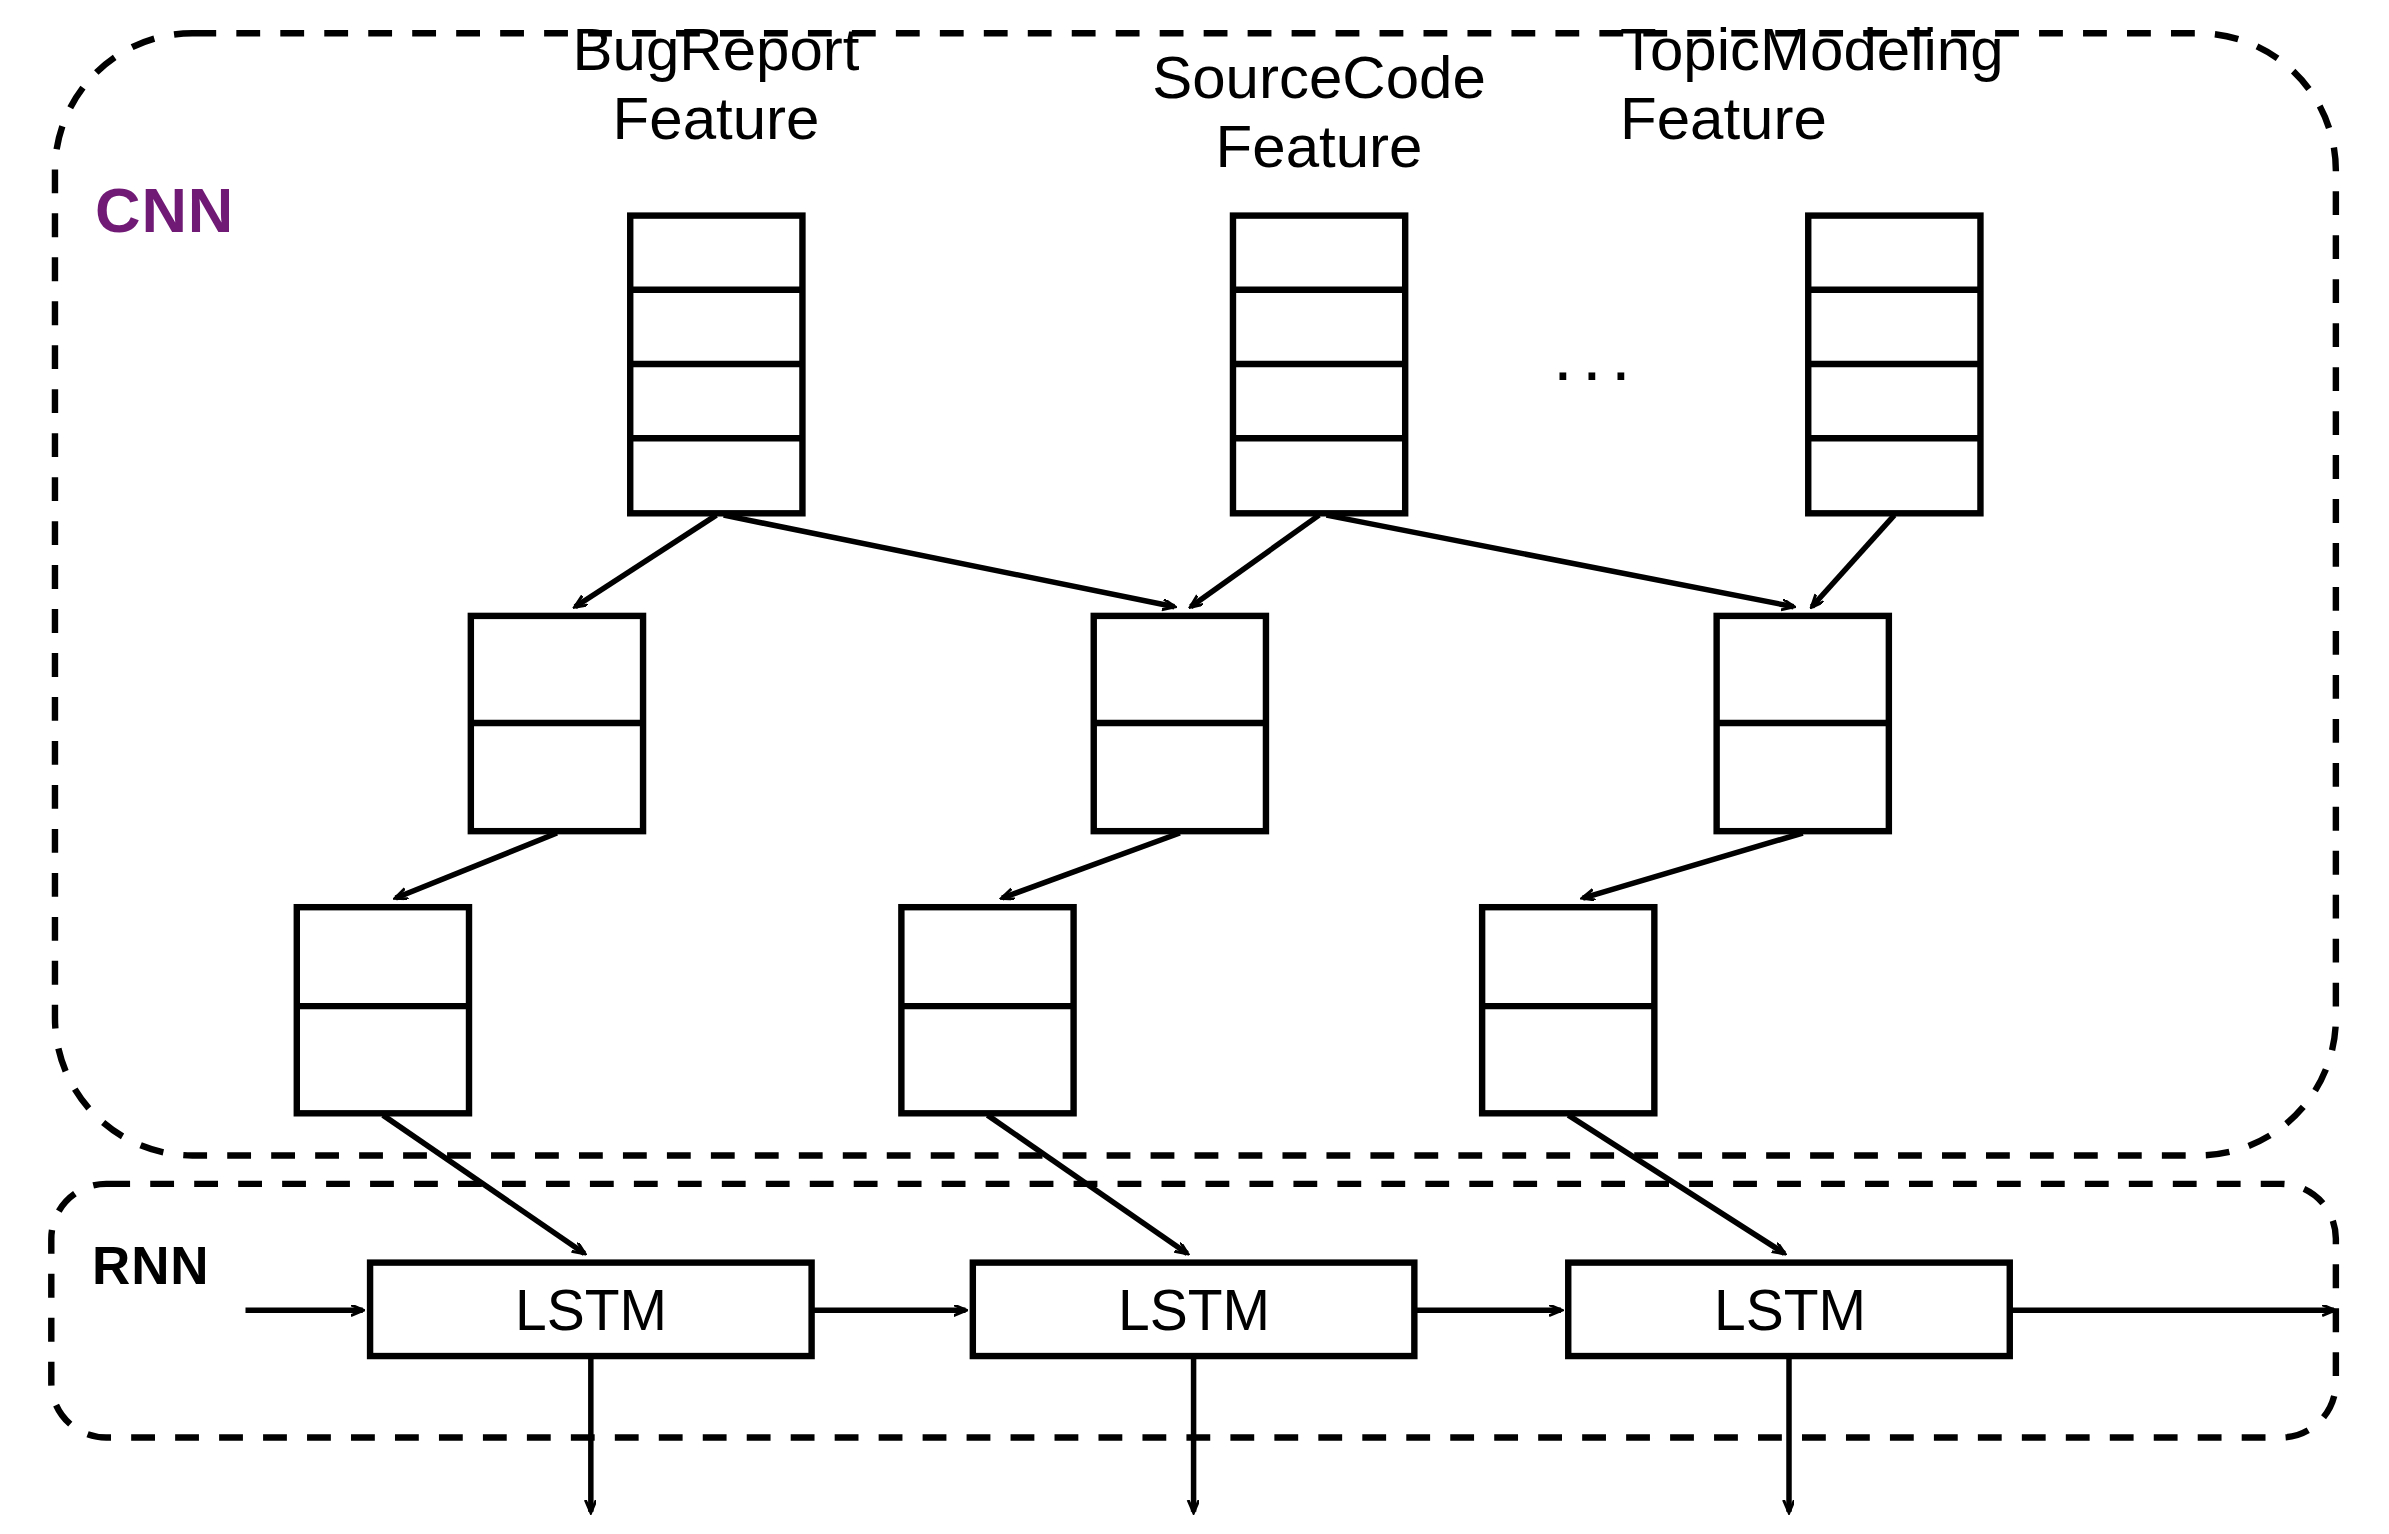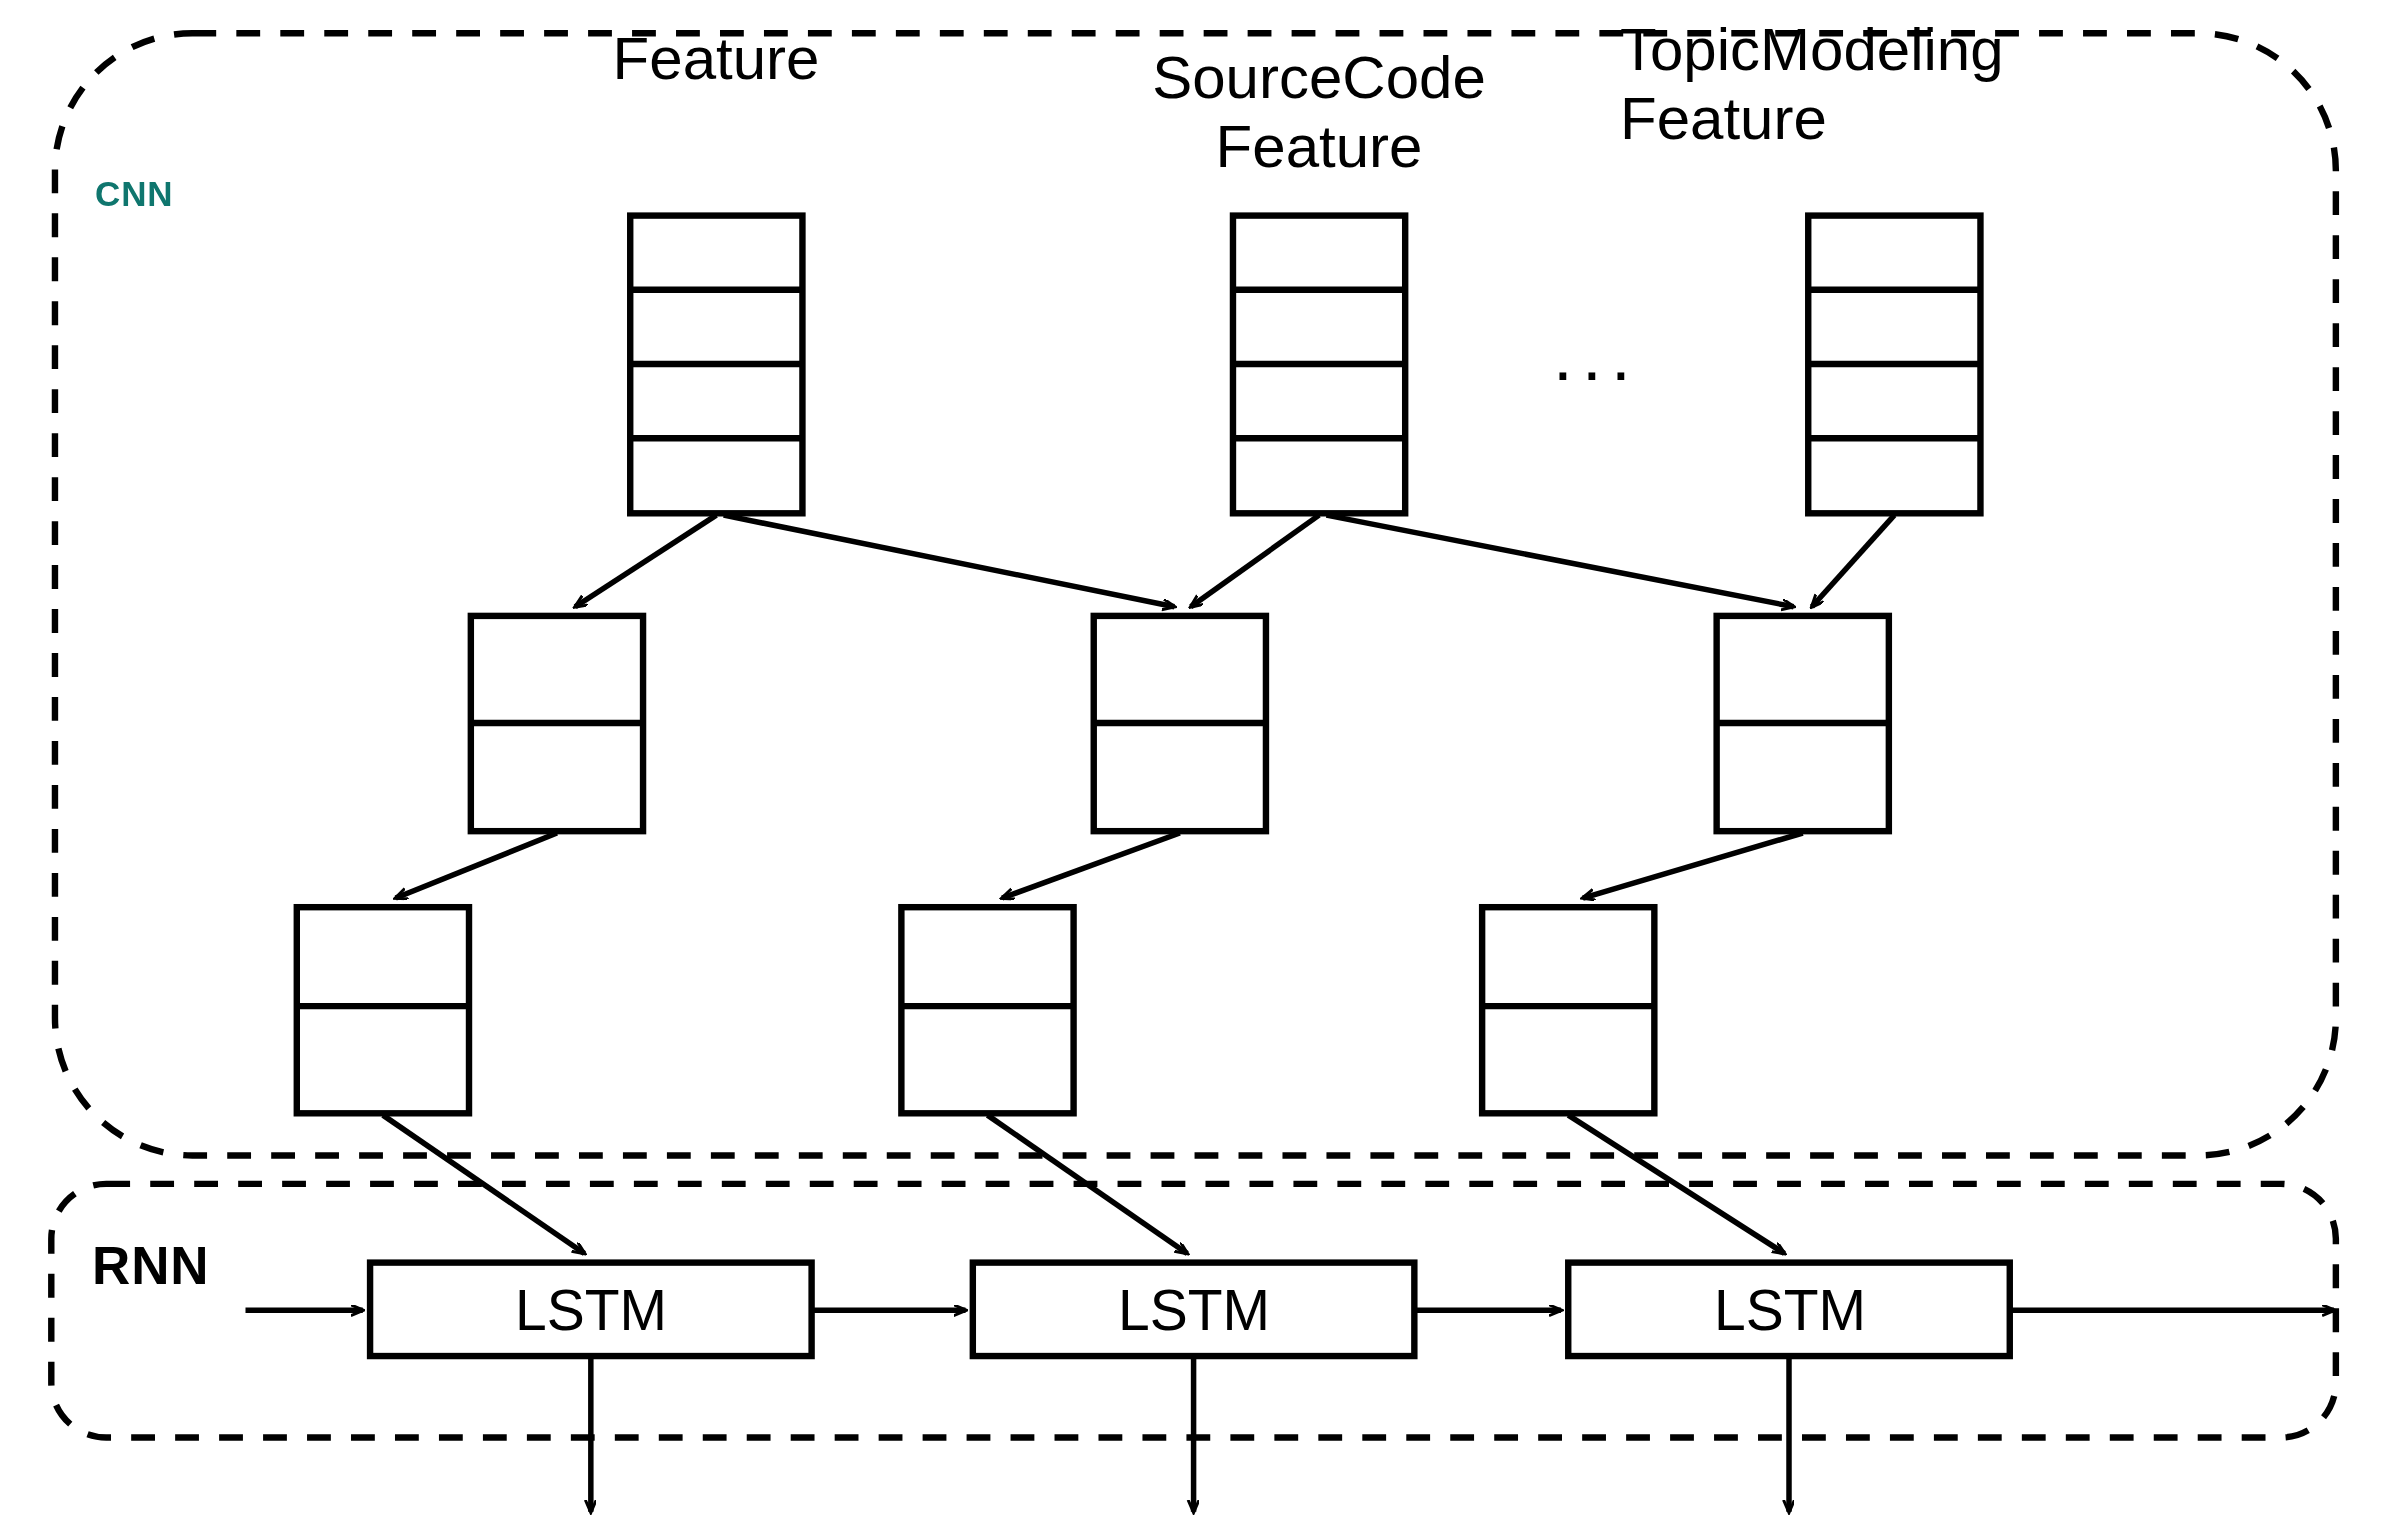--- a/index.html
+++ b/index.html
@@ -136,25 +136,26 @@
       <line x1="2194" y1="1430" x2="2548" y2="1430" marker-end="url(#ah)"></line>
     </g>
 
     <g stroke="#000" stroke-width="6" fill="none">
       <line x1="645" y1="1482" x2="645" y2="1650" marker-end="url(#ah)"></line>
       <line x1="1303" y1="1482" x2="1303" y2="1650" marker-end="url(#ah)"></line>
       <line x1="1953" y1="1482" x2="1953" y2="1650" marker-end="url(#ah)"></line>
     </g>
   </svg>
 
-  <div style="position:absolute;left:95px;top:174px;font-size:35px;font-weight:bold;letter-spacing:0.9px;color:#0f766e;">CNN</div>
+  <div style="position:absolute;left:95px;top:174px;font-size:63px;font-weight:bold;letter-spacing:0.9px;color:#701a75;">CNN</div>
 
   <div style="position:absolute;left:92px;top:1191px;font-size:53px;font-weight:bold;letter-spacing:0.9px;color:#000;margin-top:44px;">RNN</div>
 
   <div style="position:absolute;left:487px;top:20px;width:458px;text-align:center;font-size:60px;line-height:1.0;color:#000;">
+    <div>BugReport</div>
     <div style="margin-top:9.2px;">Feature</div>
   </div>
 
   <div style="position:absolute;left:1090px;top:20px;width:458px;text-align:center;font-size:60px;line-height:1.0;color:#000;margin-top:28px;">
     <div>SourceCode</div>
     <div style="margin-top:9.2px;">Feature</div>
   </div>
 
   <div style="position:absolute;left:1620px;top:20px;width:550px;font-size:60px;line-height:1.0;color:#000;">
     <div>TopicModeling</div>

